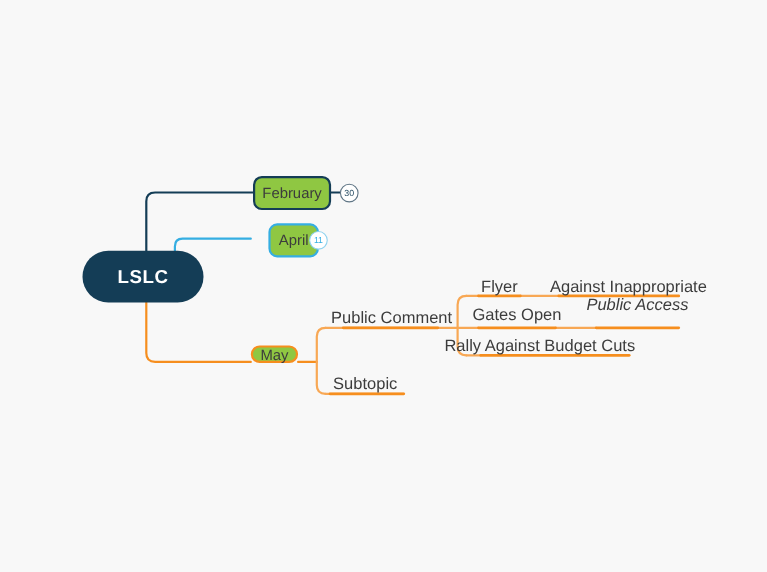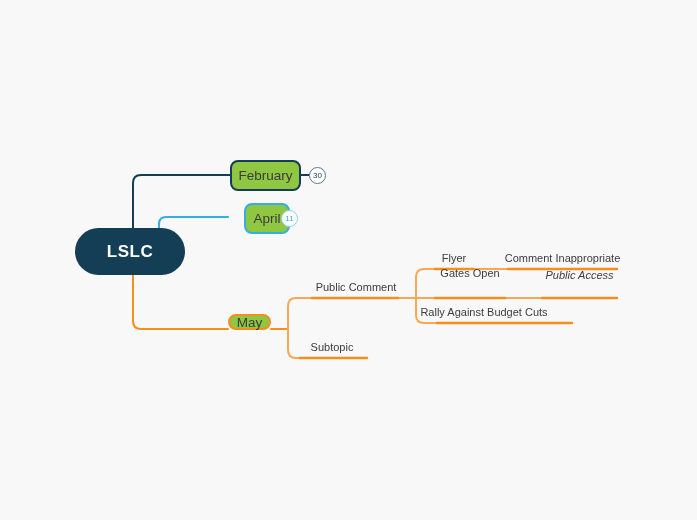--- a/index.html
+++ b/index.html
@@ -37,28 +37,28 @@
     position:absolute;width:17px;height:17px;border-radius:50%;
     background:var(--white);box-sizing:border-box;
     display:flex;align-items:center;justify-content:center;
     font-size:8px;cursor:pointer;
   }
   .badge.feb{left:309px;top:167px;border:1.5px solid var(--badge_navy_border);color:var(--navy);}
   .badge.apr{left:281px;top:210px;border:1.5px solid var(--badge_cyan_border);color:var(--cyan);}
 
   .linelabel{
     position:absolute;text-align:center;
-    font-size:11px;color:var(--text_dark);
+    font-size:15px;color:var(--text_dark);
     white-space:nowrap;cursor:pointer;
   }
   .lbl-public-comment{left:296px;top:281px;width:120px;}
   .lbl-subtopic{left:296px;top:341px;width:72px;}
   .lbl-flyer{left:424px;top:252px;width:60px;}
   .lbl-poster{left:500px;top:252px;width:125px;}
-  .lbl-gates{left:424px;top:267px;width:92px;}
+  .lbl-gates{left:424px;top:278px;width:92px;}
   .lbl-public-access{left:512px;top:269px;width:135px;font-style:italic;}
   .lbl-rally{left:404px;top:306px;width:160px;}
 </style>
 </head>
 <body>
 
 <div id="canvas">
 
   <svg id="wires" width="697" height="520" viewBox="0 0 697 520">
 
@@ -110,18 +110,18 @@
     <span>11</span>
   </div>
 
   <div class="node topic may">
     <span>May</span>
   </div>
 
   <div class="linelabel lbl-public-comment">Public Comment</div>
   <div class="linelabel lbl-subtopic">Subtopic</div>
   <div class="linelabel lbl-flyer">Flyer</div>
-  <div class="linelabel lbl-poster">Comment Inappropriate</div>
+  <div class="linelabel lbl-poster">Against Inappropriate</div>
   <div class="linelabel lbl-gates">Gates Open</div>
   <div class="linelabel lbl-public-access">Public Access</div>
   <div class="linelabel lbl-rally">Rally Against Budget Cuts</div>
 
 </div>
 
 </body></html>

